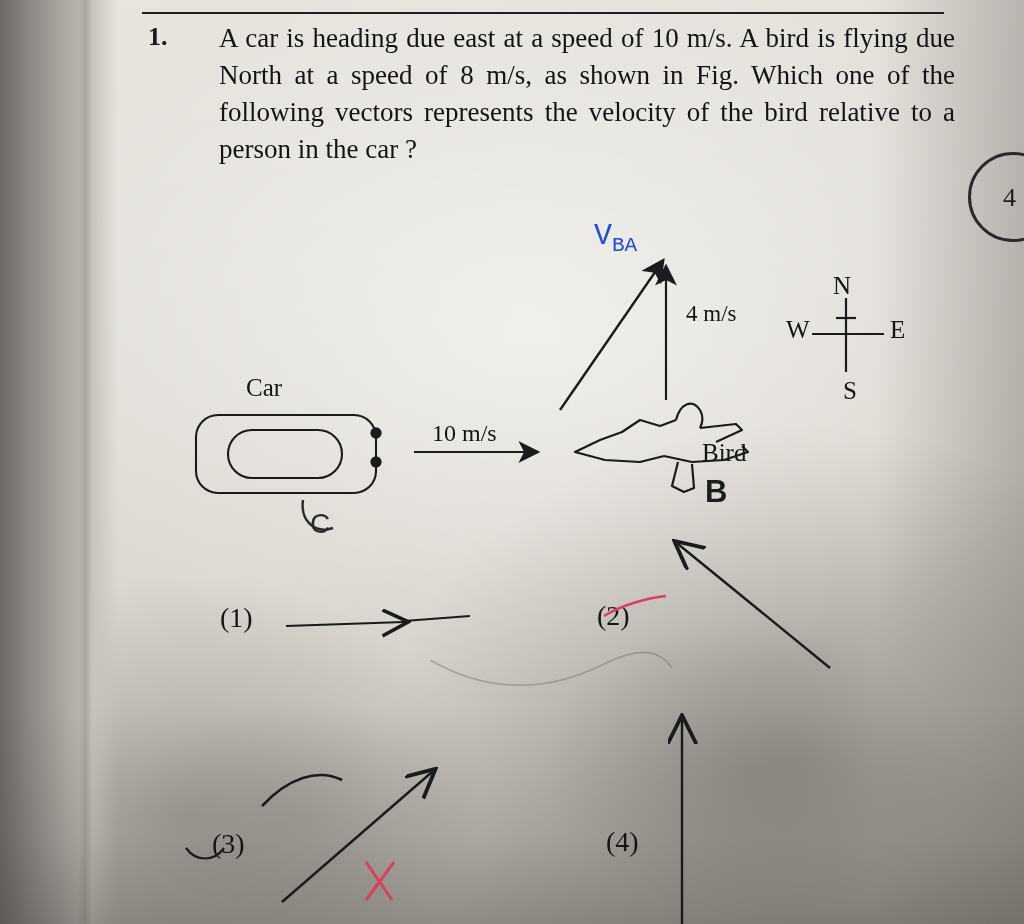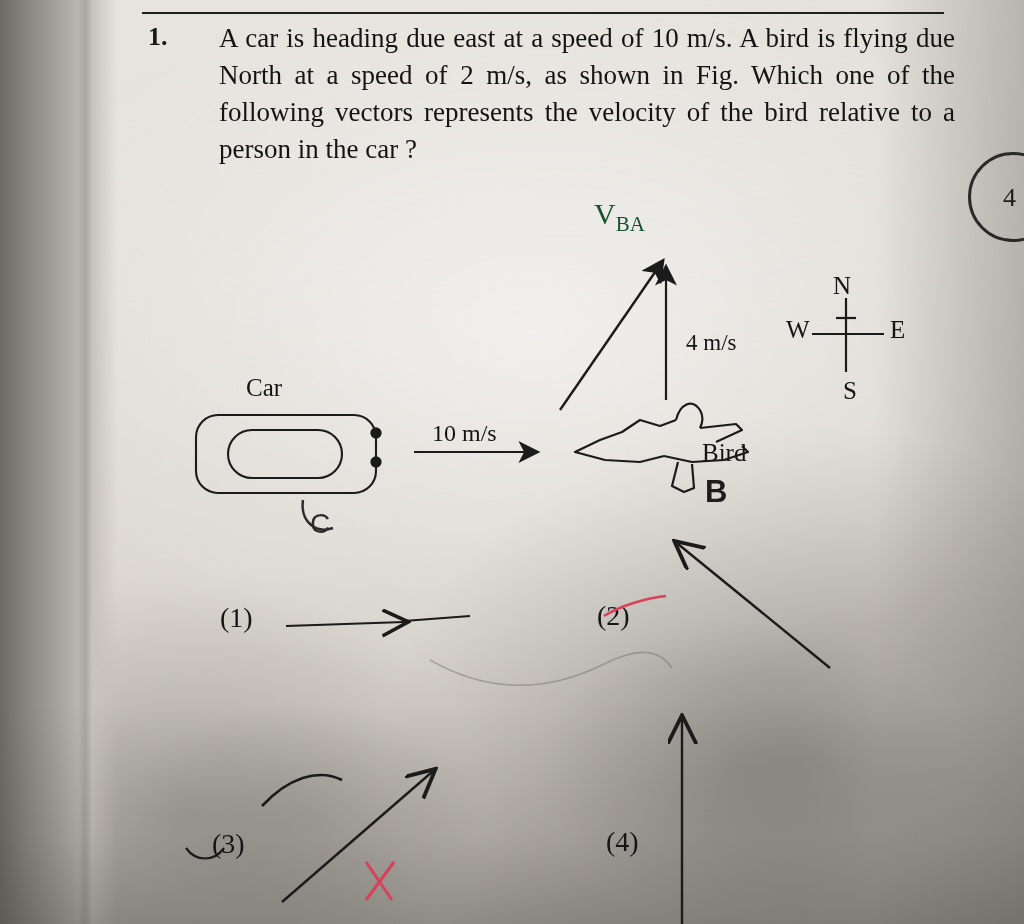--- a/index.html
+++ b/index.html
@@ -84,24 +84,24 @@
 
   
   .lbl {
     position: absolute;
     color: #141414;
     white-space: nowrap;
   }
   .lbl-car   { left: 246px; top: 374px; font-size: 25px; }
   .lbl-c     { left: 310px; top: 508px; font-size: 28px; color:#2b2b2b; font-family:"Liberation Sans", sans-serif; }
   .lbl-10ms  { left: 432px; top: 420px; font-size: 24px; }
-  .lbl-4ms   { left: 686px; top: 330px; font-size: 23px; }
+  .lbl-4ms   { left: 686px; top: 301px; font-size: 23px; }
   .lbl-bird  { left: 702px; top: 395px; font-size: 25px; margin-top: 44px; }
   .lbl-B     { left: 705px; top: 474px; font-size: 31px; font-weight: bold; font-family:"Liberation Sans", sans-serif; color:#1d1d1d; }
-  .lbl-vba   { left: 594px; top: 197px; font-size: 30px; font-family:Liberation Serif, serif; color:#14532d; }
+  .lbl-vba   { left: 594px; top: 219px; font-size: 30px; font-family:Liberation Mono, monospace; color:#1d4ed8; }
   .lbl-vba sub { font-size: 21px; }
   .lbl-N     { left: 833px; top: 272px; font-size: 25px; }
   .lbl-S     { left: 843px; top: 377px; font-size: 25px; }
   .lbl-W     { left: 786px; top: 316px; font-size: 25px; }
   .lbl-E     { left: 890px; top: 316px; font-size: 25px; }
 
   .opt {
     position: absolute;
     font-size: 28px;
     color: #151515;
@@ -141,21 +141,21 @@
   <div class="shadow-left"></div>
   <div class="shadow-left-edge"></div>
   <div class="smudge" style="left:540px; top:620px; width:420px; height:300px; background:radial-gradient(ellipse at center, rgba(90,86,82,0.22), rgba(0,0,0,0) 70%);"></div>
   <div class="smudge" style="left:120px; top:700px; width:360px; height:230px; background:radial-gradient(ellipse at center, rgba(95,91,87,0.18), rgba(0,0,0,0) 70%);"></div>
   <div class="shadow-bottom"></div>
   <div class="shadow-right"></div>
 
   <div class="rule-top"></div>
 
   <div class="qnum">1.</div>
-  <div class="qtext">A car is heading due east at a speed of 10 m/s. A bird is flying due North at a speed of 2 m/s, as shown in Fig. Which one of the following vectors represents the velocity of the bird relative to a person in the car ?</div>
+  <div class="qtext">A car is heading due east at a speed of 10 m/s. A bird is flying due North at a speed of 8 m/s, as shown in Fig. Which one of the following vectors represents the velocity of the bird relative to a person in the car ?</div>
 
   <div class="corner-circle"></div>
   <div class="corner-num">4</div>
 
   <div class="lbl lbl-car">Car</div>
   <div class="lbl lbl-c">C</div>
   <div class="lbl lbl-10ms">10 m/s</div>
   <div class="lbl lbl-4ms">4 m/s</div>
   <div class="lbl lbl-bird">Bird</div>
   <div class="lbl lbl-B">B</div>

